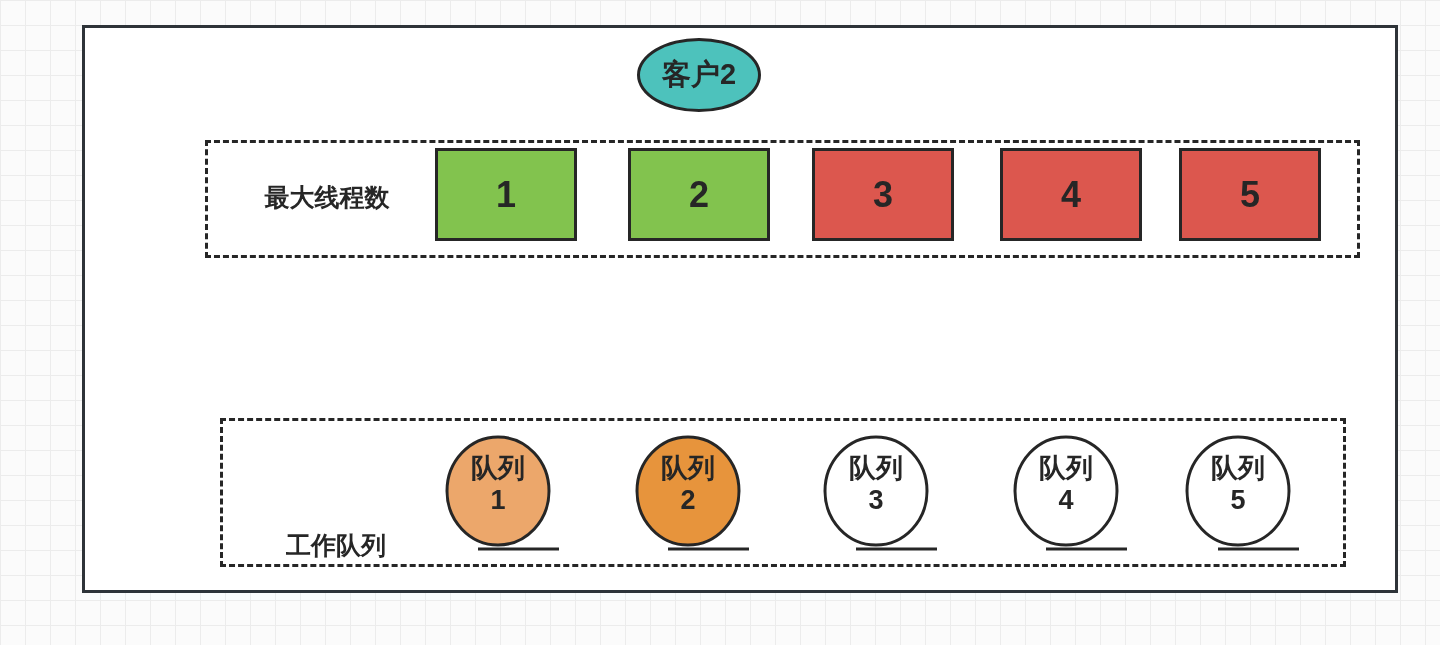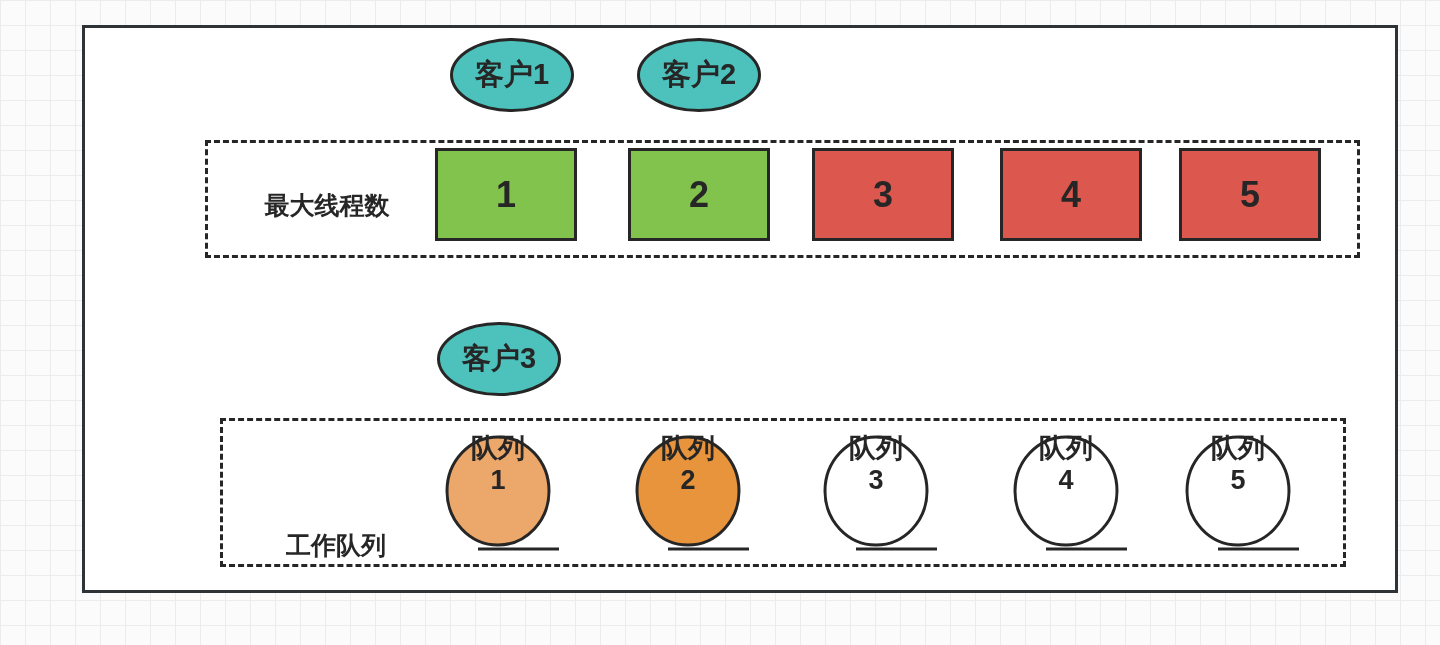--- a/index.html
+++ b/index.html
@@ -59,21 +59,21 @@
   .dashed-box.queue-box   { left: 135px; top: 390px; width: 1126px; height: 149px; }
 
   .section-label {
     position: absolute;
     transform: translate(-50%, -50%);
     font-size: 25px;
     font-weight: bold;
     color: #262626;
     white-space: nowrap;
   }
-  .section-label.threads-label { left: 242px; top: 169px; margin-top: 8px; }
+  .section-label.threads-label { left: 242px; top: 169px; }
   .section-label.queue-label   { left: 251px; top: 469px; margin-top: 48px; }
 
   
   .thread {
     position: absolute;
     top: 120px;
     width: 142px;
     height: 93px;
     border: 3px solid #262626;
     display: flex;
@@ -88,39 +88,36 @@
   .queue {
     position: absolute;
     top: 404px;
     width: 118px;
     height: 124px;
   }
   .queue svg { position: absolute; left: 0; top: 0; }
   .queue-text {
     position: absolute;
     left: 0;
-    top: 0;
+    top: 20px;
     width: 108px;
     text-align: center;
     font-size: 27px;
     font-weight: bold;
     color: #262626;
     line-height: 32px;
   }
   .queue-text span { display: block; }
 </style>
 </head>
 <body>
 
 <div class="page">
   <div class="canvas">
 
-    <div class="client" style="left: 365px; top: 10px; background: rgb(77, 194, 188);">
-      <span>客户1</span>
-    </div>
     <div class="client" style="left: 552px; top: 10px; background: rgb(77, 194, 188);">
       <span>客户2</span>
     </div>
 
     <div class="dashed-box threads-box"></div>
     <div class="section-label threads-label">最大线程数</div>
 
     <div class="thread" style="left: 350px; background: rgb(130, 195, 78);">
       <span>1</span>
     </div>
@@ -130,23 +127,20 @@
     <div class="thread" style="left: 727px; background: rgb(220, 87, 78);">
       <span>3</span>
     </div>
     <div class="thread" style="left: 915px; background: rgb(220, 87, 78);">
       <span>4</span>
     </div>
     <div class="thread" style="left: 1094px; background: rgb(220, 87, 78);">
       <span>5</span>
     </div>
 
-    <div class="client" style="left: 352px; top: 294px; background: rgb(77, 194, 188);">
-      <span>客户3</span>
-    </div>
 
     <div class="dashed-box queue-box"></div>
     <div class="section-label queue-label">工作队列</div>
 
     <div class="queue" style="left:359px;">
       <svg width="118" height="124" viewBox="0 0 118 124">
         <ellipse cx="54" cy="59" rx="51" ry="54" stroke="#262626" stroke-width="3" fill="#ECA76B"></ellipse>
         <line x1="34" y1="117" x2="115" y2="117" stroke="#262626" stroke-width="3"></line>
       </svg>
       <div class="queue-text">

